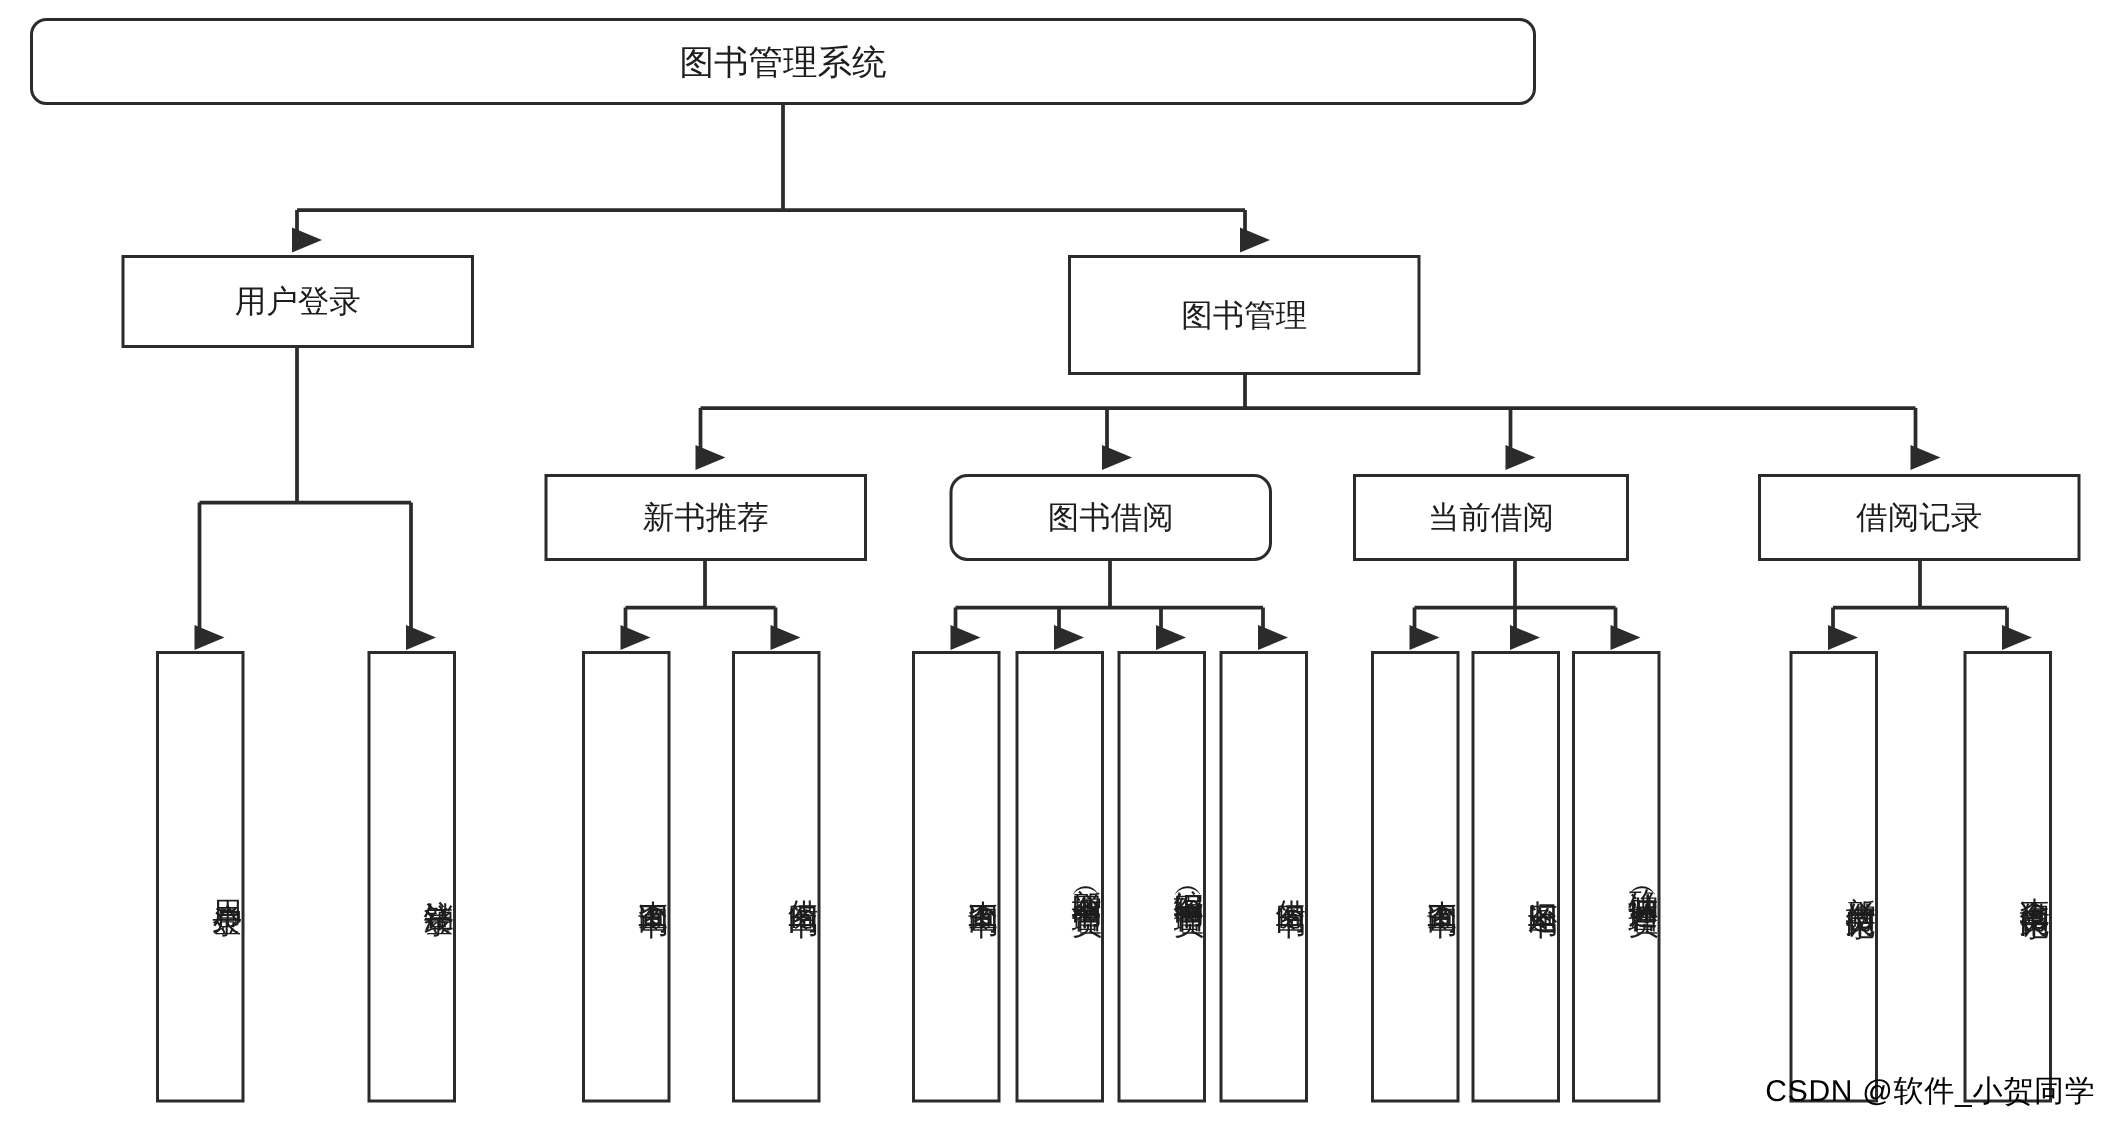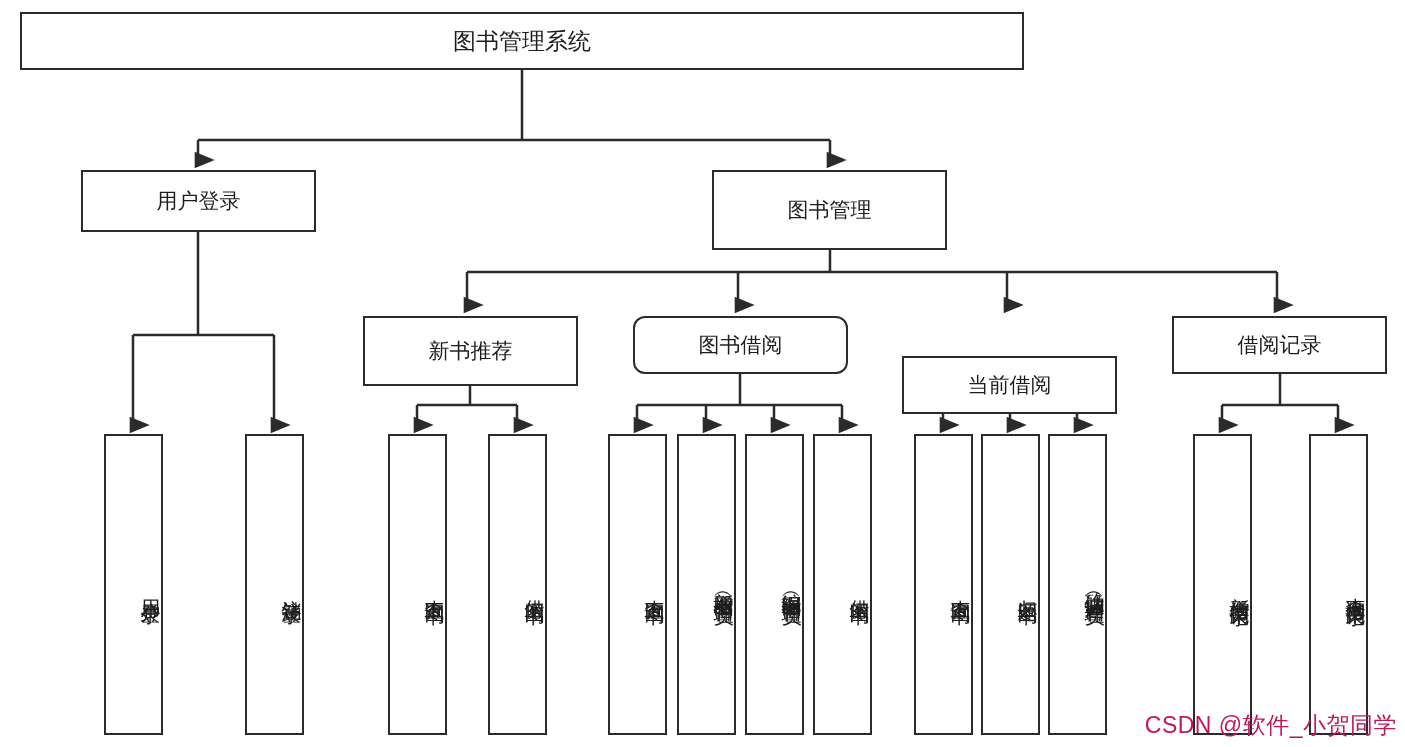--- a/index.html
+++ b/index.html
@@ -54,22 +54,22 @@
     left: 0;
     top: 0;
     width: 1405px;
     height: 747px;
     pointer-events: none;
   }
   .watermark {
     position: absolute;
     right: 8px;
     bottom: 6px;
-    font-size: 23px;
-    color: #be185d;
+    font-size: 20px;
+    color: #000000;
     letter-spacing: 0.5px;
     white-space: nowrap;
   }
 </style>
 </head>
 <body>
 
 <div id="canvas">
 
   <svg class="links" viewBox="0 0 1405 747" xmlns="http://www.w3.org/2000/svg">
@@ -115,38 +115,38 @@
       <path d="M 1010 405 L 1010 425" marker-end="url(#arrow)"></path>
       <path d="M 1077 405 L 1077 425" marker-end="url(#arrow)"></path>
 
       <path d="M 1280 374 L 1280 405"></path>
       <path d="M 1222 405 L 1338 405"></path>
       <path d="M 1222 405 L 1222 425" marker-end="url(#arrow)"></path>
       <path d="M 1338 405 L 1338 425" marker-end="url(#arrow)"></path>
     </g>
   </svg>
 
-  <div class="node root" style="left:20px; top:12px; width:1004px; height:58px;">
+  <div class="node root" style="left:20px; top:12px; width:1004px; height:58px;border-radius:11px;">
     <span>图书管理系统</span>
   </div>
 
   <div class="node lvl2" style="left:81px; top:170px; width:235px; height:62px;">
     <span>用户登录</span>
   </div>
   <div class="node lvl2" style="left:712px; top:170px; width:235px; height:80px;">
     <span>图书管理</span>
   </div>
 
-  <div class="node lvl3" style="left:363px; top:316px; width:215px; height:70px;">
+  <div class="node lvl3" style="left:363px; top:316px; width:215px; height:58px;">
     <span>新书推荐</span>
   </div>
   <div class="node lvl3" style="left:633px; top:316px; width:215px; height:58px;border-radius:12px;">
     <span>图书借阅</span>
   </div>
-  <div class="node lvl3" style="left:902px; top:316px; width:215px; height:58px;margin-top:40px;">
+  <div class="node lvl3" style="left:902px; top:316px; width:184px; height:58px;">
     <span>当前借阅</span>
   </div>
   <div class="node lvl3" style="left:1172px; top:316px; width:215px; height:58px;">
     <span>借阅记录</span>
   </div>
 
   <div class="node leaf" style="left:104px; top:434px; width:59px; height:301px;">
     <span>用户登录</span>
   </div>
   <div class="node leaf" style="left:245px; top:434px; width:59px; height:301px;">

